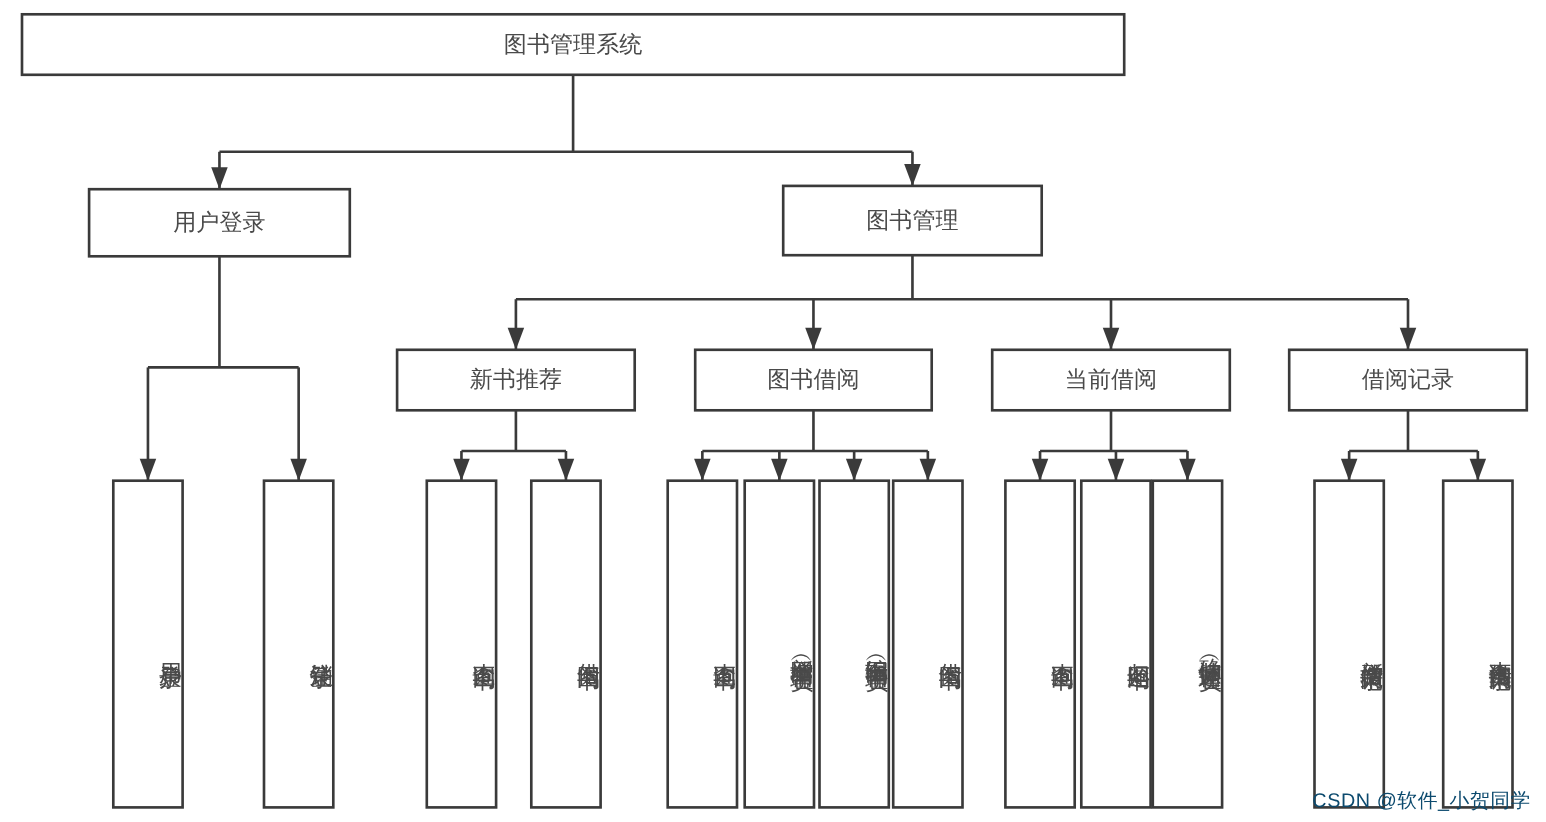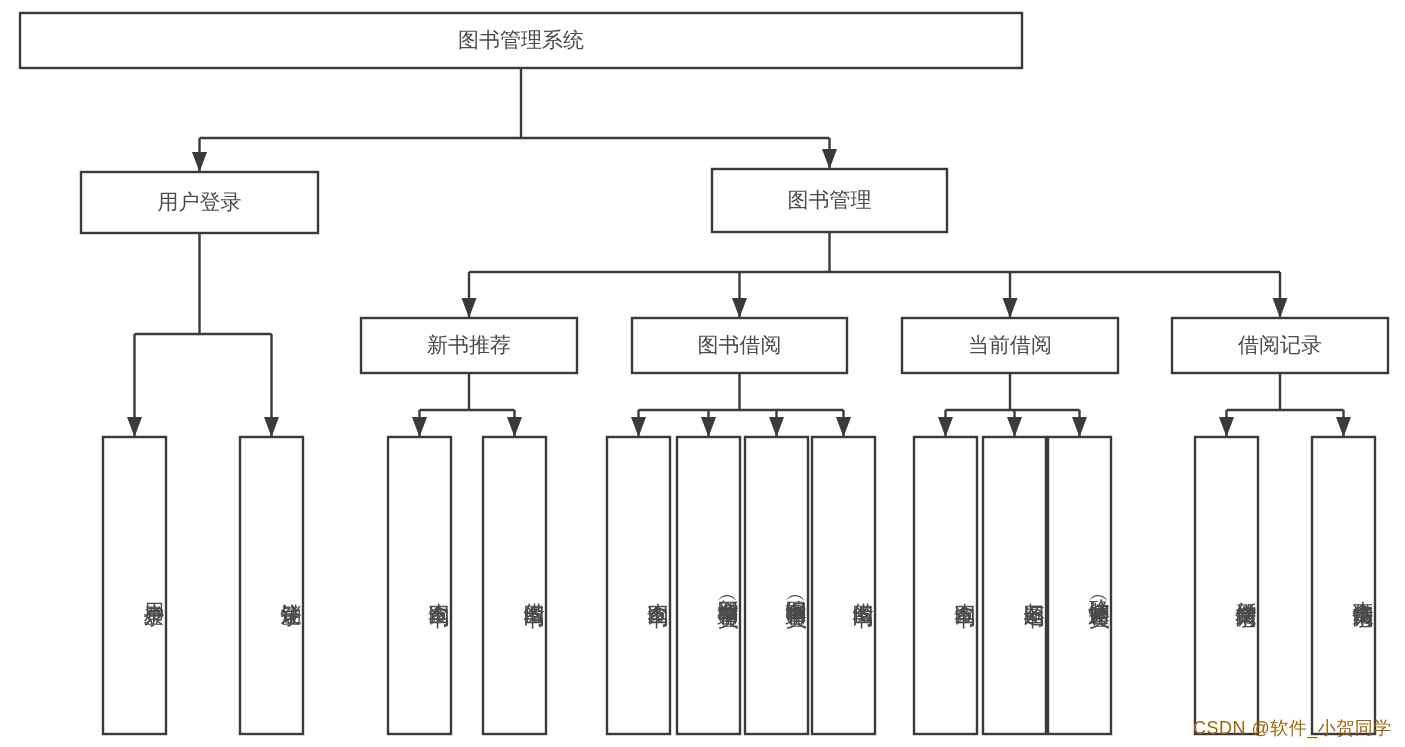--- a/index.html
+++ b/index.html
@@ -60,21 +60,21 @@
     line-height: 1.18;
     color: #4a4a4a;
     letter-spacing: 1.5px;
     white-space: nowrap;
     pointer-events: none;
   }
   .watermark {
     position: absolute;
     font-family: "Liberation Sans", "DejaVu Sans", sans-serif;
     font-size: 18px;
-    color: #a16207;
+    color: #0c4a6e;
     white-space: nowrap;
     letter-spacing: 0.5px;
   }
 </style>
 </head>
 <body>
 
 <div id="diagram-root">
   <svg id="flowchart" viewBox="0 0 1405 747">
     <g id="connectors-layer">

